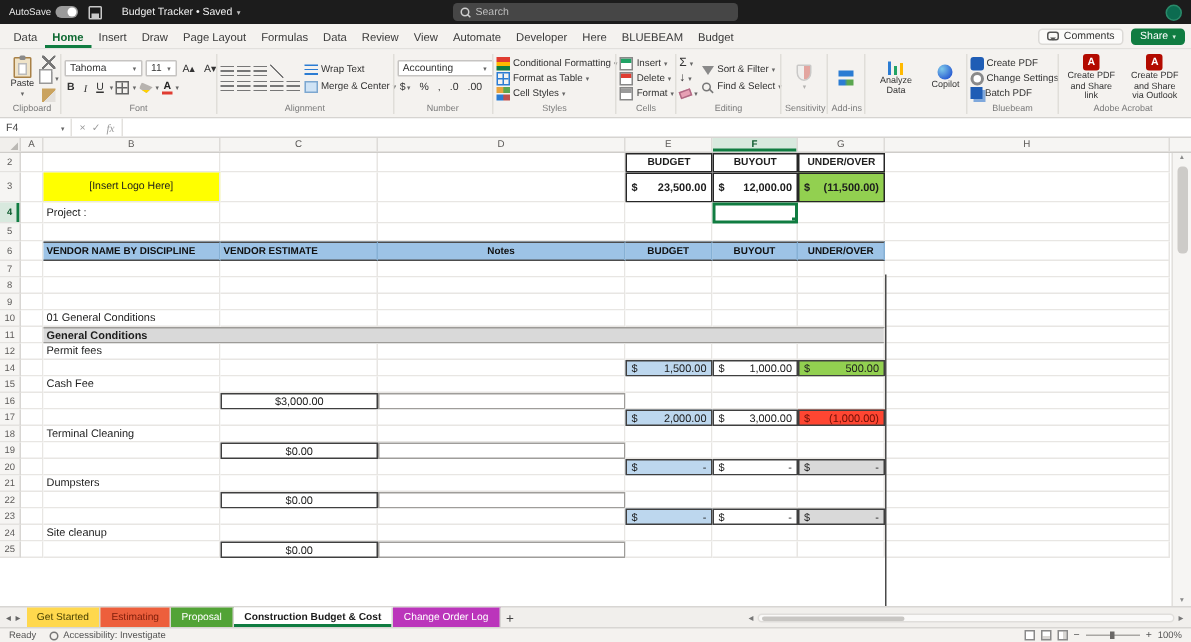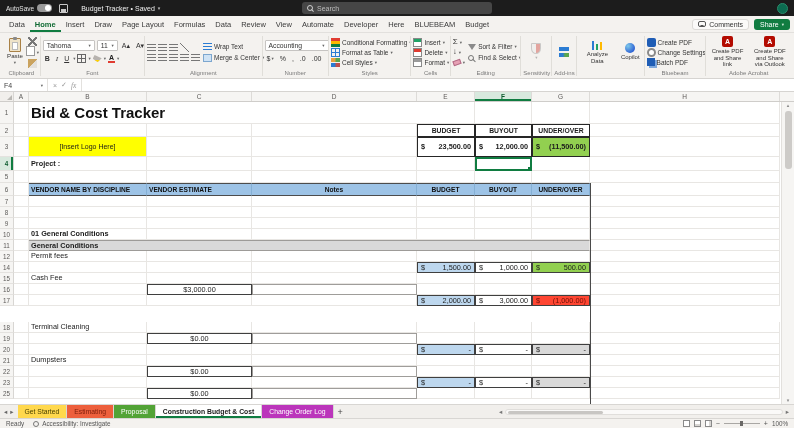--- a/index.html
+++ b/index.html
@@ -99,21 +99,21 @@
   .cornerbox{width:14px;height:100%;border-right:1px solid #d8d6d3;position:relative;background:#f1efec;flex:0 0 14px}
   .cornerbox::after{content:"";position:absolute;right:1px;bottom:1px;border-left:5px solid transparent;border-bottom:5px solid #bab8b4}
   .colhdr{display:flex;align-items:center;justify-content:center;font-size:6.5px;color:#5c5a58;border-right:1px solid #dddbd8;height:100%}
   .colhdr.sel{background:#d8e9de;color:#0c5a2d;font-weight:bold;box-shadow:inset 0 -2px 0 #107c41}
   .gridbody{flex:1;position:relative;overflow:hidden}
   .grow{display:flex}
   .rowhdr{width:14px;flex:0 0 14px;font-size:6.3px;color:#5c5a58;display:flex;align-items:center;justify-content:center;background:#f6f5f3;border-right:1px solid #d8d6d3;border-bottom:1px solid #e4e2df}
   .rowhdr.sel{background:#d8e9de;color:#0c5a2d;font-weight:bold;box-shadow:inset -2px 0 0 #107c41}
   .cell{border-right:1px solid #e8e6e3;border-bottom:1px solid #e8e6e3;font-size:7.3px;line-height:8px;color:#1c1c1c;display:flex;align-items:center;padding:0 2px;overflow:hidden;white-space:nowrap;background:#fff;flex:0 0 auto}
   .sheettitle{font-size:15px;font-weight:bold;color:#101010;border-right:none}
-  .b{font-weight:bold}
+  .b{font-weight:normal}
   .tc{justify-content:center}
   .logocell{background:#ffff00;justify-content:center;font-size:7px}
   .sumh{justify-content:center;font-weight:bold;font-size:6.8px;border:1px solid #262626}
   .acct{justify-content:space-between;padding:0 3px}
   .sumv{border:1px solid #262626;font-weight:bold}
   .bx{border:1px solid #3f3f3f}
   .fillblue{background:#bdd7ee}
   .fillgreen{background:#92d050}
   .fillred{background:#ff4632;color:#6d0f05}
   .fillgray{background:#d9d9d9}
@@ -482,29 +482,20 @@
       <div class="colhdr" style="width: 118px;">B</div>
       <div class="colhdr" style="width: 105px;">C</div>
       <div class="colhdr" style="width: 165px;">D</div>
       <div class="colhdr" style="width: 58px;">E</div>
       <div class="colhdr sel" style="width: 57px;">F</div>
       <div class="colhdr" style="width: 58px;">G</div>
       <div class="colhdr" style="width: 190px;">H</div>
     </div>
   <div id="grid-body" class="gridbody">
     <div class="tline"></div>
-  <div class="grow" style="height: 22px;">
-        <div class="rowhdr">1</div>
-        <div class="cell" style="width: 15px;"></div>
-        <div class="cell sheettitle" style="width: 388px;">Bid &amp; Cost Tracker</div>
-        <div class="cell" style="width: 58px;"></div>
-        <div class="cell" style="width: 57px;"></div>
-        <div class="cell" style="width: 58px;"></div>
-        <div class="cell" style="width: 190px;"></div>
-      </div>
       <div class="grow" style="height: 13px;">
         <div class="rowhdr">2</div>
         <div class="cell" style="width: 15px;"></div>
         <div class="cell" style="width: 118px;"></div>
         <div class="cell" style="width: 105px;"></div>
         <div class="cell" style="width: 165px;"></div>
         <div class="cell sumh" style="width: 58px;">BUDGET</div>
         <div class="cell sumh" style="width: 57px;">BUYOUT</div>
         <div class="cell sumh" style="width: 58px;">UNDER/OVER</div>
         <div class="cell" style="width: 190px;"></div>
@@ -678,21 +669,21 @@
         <div class="cell acct bx" style="width: 57px;">
           <span>$</span>
           <span>3,000.00</span>
         </div>
         <div class="cell acct bx fillred" style="width: 58px;">
           <span>$</span>
           <span>(1,000.00)</span>
         </div>
         <div class="cell" style="width: 190px;"></div>
       </div>
-      <div class="grow" style="height: 11px; margin-top: 16px;">
+      <div class="grow" style="height: 11px;">
         <div class="rowhdr">18</div>
         <div class="cell" style="width: 15px;"></div>
         <div class="cell" style="width: 118px;">Terminal Cleaning</div>
         <div class="cell" style="width: 105px;"></div>
         <div class="cell" style="width: 165px;"></div>
         <div class="cell" style="width: 58px;"></div>
         <div class="cell" style="width: 57px;"></div>
         <div class="cell" style="width: 58px;"></div>
         <div class="cell" style="width: 190px;"></div>
       </div>
@@ -760,20 +751,31 @@
           <span>-</span>
         </div>
         <div class="cell acct bx" style="width: 57px;">
           <span>$</span>
           <span>-</span>
         </div>
         <div class="cell acct bx fillgray" style="width: 58px;">
           <span>$</span>
           <span>-</span>
         </div>
+        <div class="cell" style="width: 190px;"></div>
+      </div>
+      <div class="grow" style="height: 11px;">
+        <div class="rowhdr">24</div>
+        <div class="cell" style="width: 15px;"></div>
+        <div class="cell" style="width: 118px;">Site cleanup</div>
+        <div class="cell" style="width: 105px;"></div>
+        <div class="cell" style="width: 165px;"></div>
+        <div class="cell" style="width: 58px;"></div>
+        <div class="cell" style="width: 57px;"></div>
+        <div class="cell" style="width: 58px;"></div>
         <div class="cell" style="width: 190px;"></div>
       </div>
       <div class="grow" style="height: 11px;">
         <div class="rowhdr">25</div>
         <div class="cell" style="width: 15px;"></div>
         <div class="cell" style="width: 118px;"></div>
         <div class="cell est" style="width: 105px;">$0.00</div>
         <div class="cell note" style="width: 165px;"></div>
         <div class="cell" style="width: 58px;"></div>
         <div class="cell" style="width: 57px;"></div>

